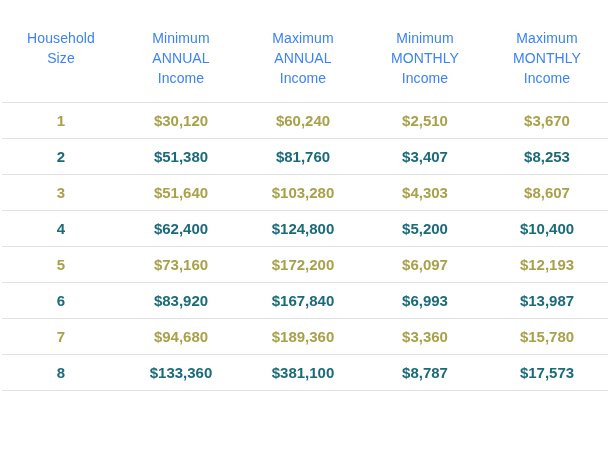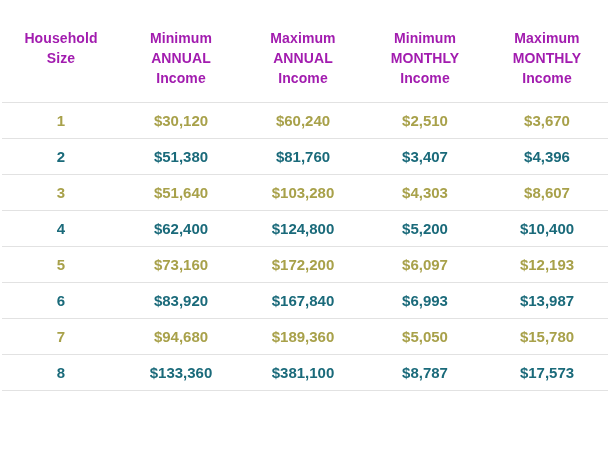--- a/index.html
+++ b/index.html
@@ -19,22 +19,22 @@
     box-sizing: border-box;
   }
   table.income-table {
     width: 566px;
     margin: 0 auto;
     border-collapse: collapse;
     table-layout: fixed;
   }
   table.income-table th {
     font-size: 14px;
-    font-weight: bold;
-    color: #a21caf;
+    font-weight: normal;
+    color: #3b82f6;
     text-align: center;
     vertical-align: top;
     padding: 10px 4px 14px 4px;
     line-height: 20px;
     letter-spacing: 0.1px;
   }
   table.income-table th.col-hh { width: 110px; }
   table.income-table th.col-n  { width: 114px; }
 
   table.income-table tbody tr {
@@ -93,21 +93,21 @@
         <td>$30,120</td>
         <td>$60,240</td>
         <td>$2,510</td>
         <td>$3,670</td>
       </tr>
       <tr class="row-teal">
         <td class="hh-cell">2</td>
         <td>$51,380</td>
         <td>$81,760</td>
         <td>$3,407</td>
-        <td>$4,396</td>
+        <td>$8,253</td>
       </tr>
       <tr class="row-olive">
         <td class="hh-cell">3</td>
         <td>$51,640</td>
         <td>$103,280</td>
         <td>$4,303</td>
         <td>$8,607</td>
       </tr>
       <tr class="row-teal">
         <td class="hh-cell">4</td>
@@ -127,21 +127,21 @@
         <td class="hh-cell">6</td>
         <td>$83,920</td>
         <td>$167,840</td>
         <td>$6,993</td>
         <td>$13,987</td>
       </tr>
       <tr class="row-olive">
         <td class="hh-cell">7</td>
         <td>$94,680</td>
         <td>$189,360</td>
-        <td>$5,050</td>
+        <td>$3,360</td>
         <td>$15,780</td>
       </tr>
       <tr class="row-teal">
         <td class="hh-cell">8</td>
         <td>$133,360</td>
         <td>$381,100</td>
         <td>$8,787</td>
         <td>$17,573</td>
       </tr>
     </tbody>

